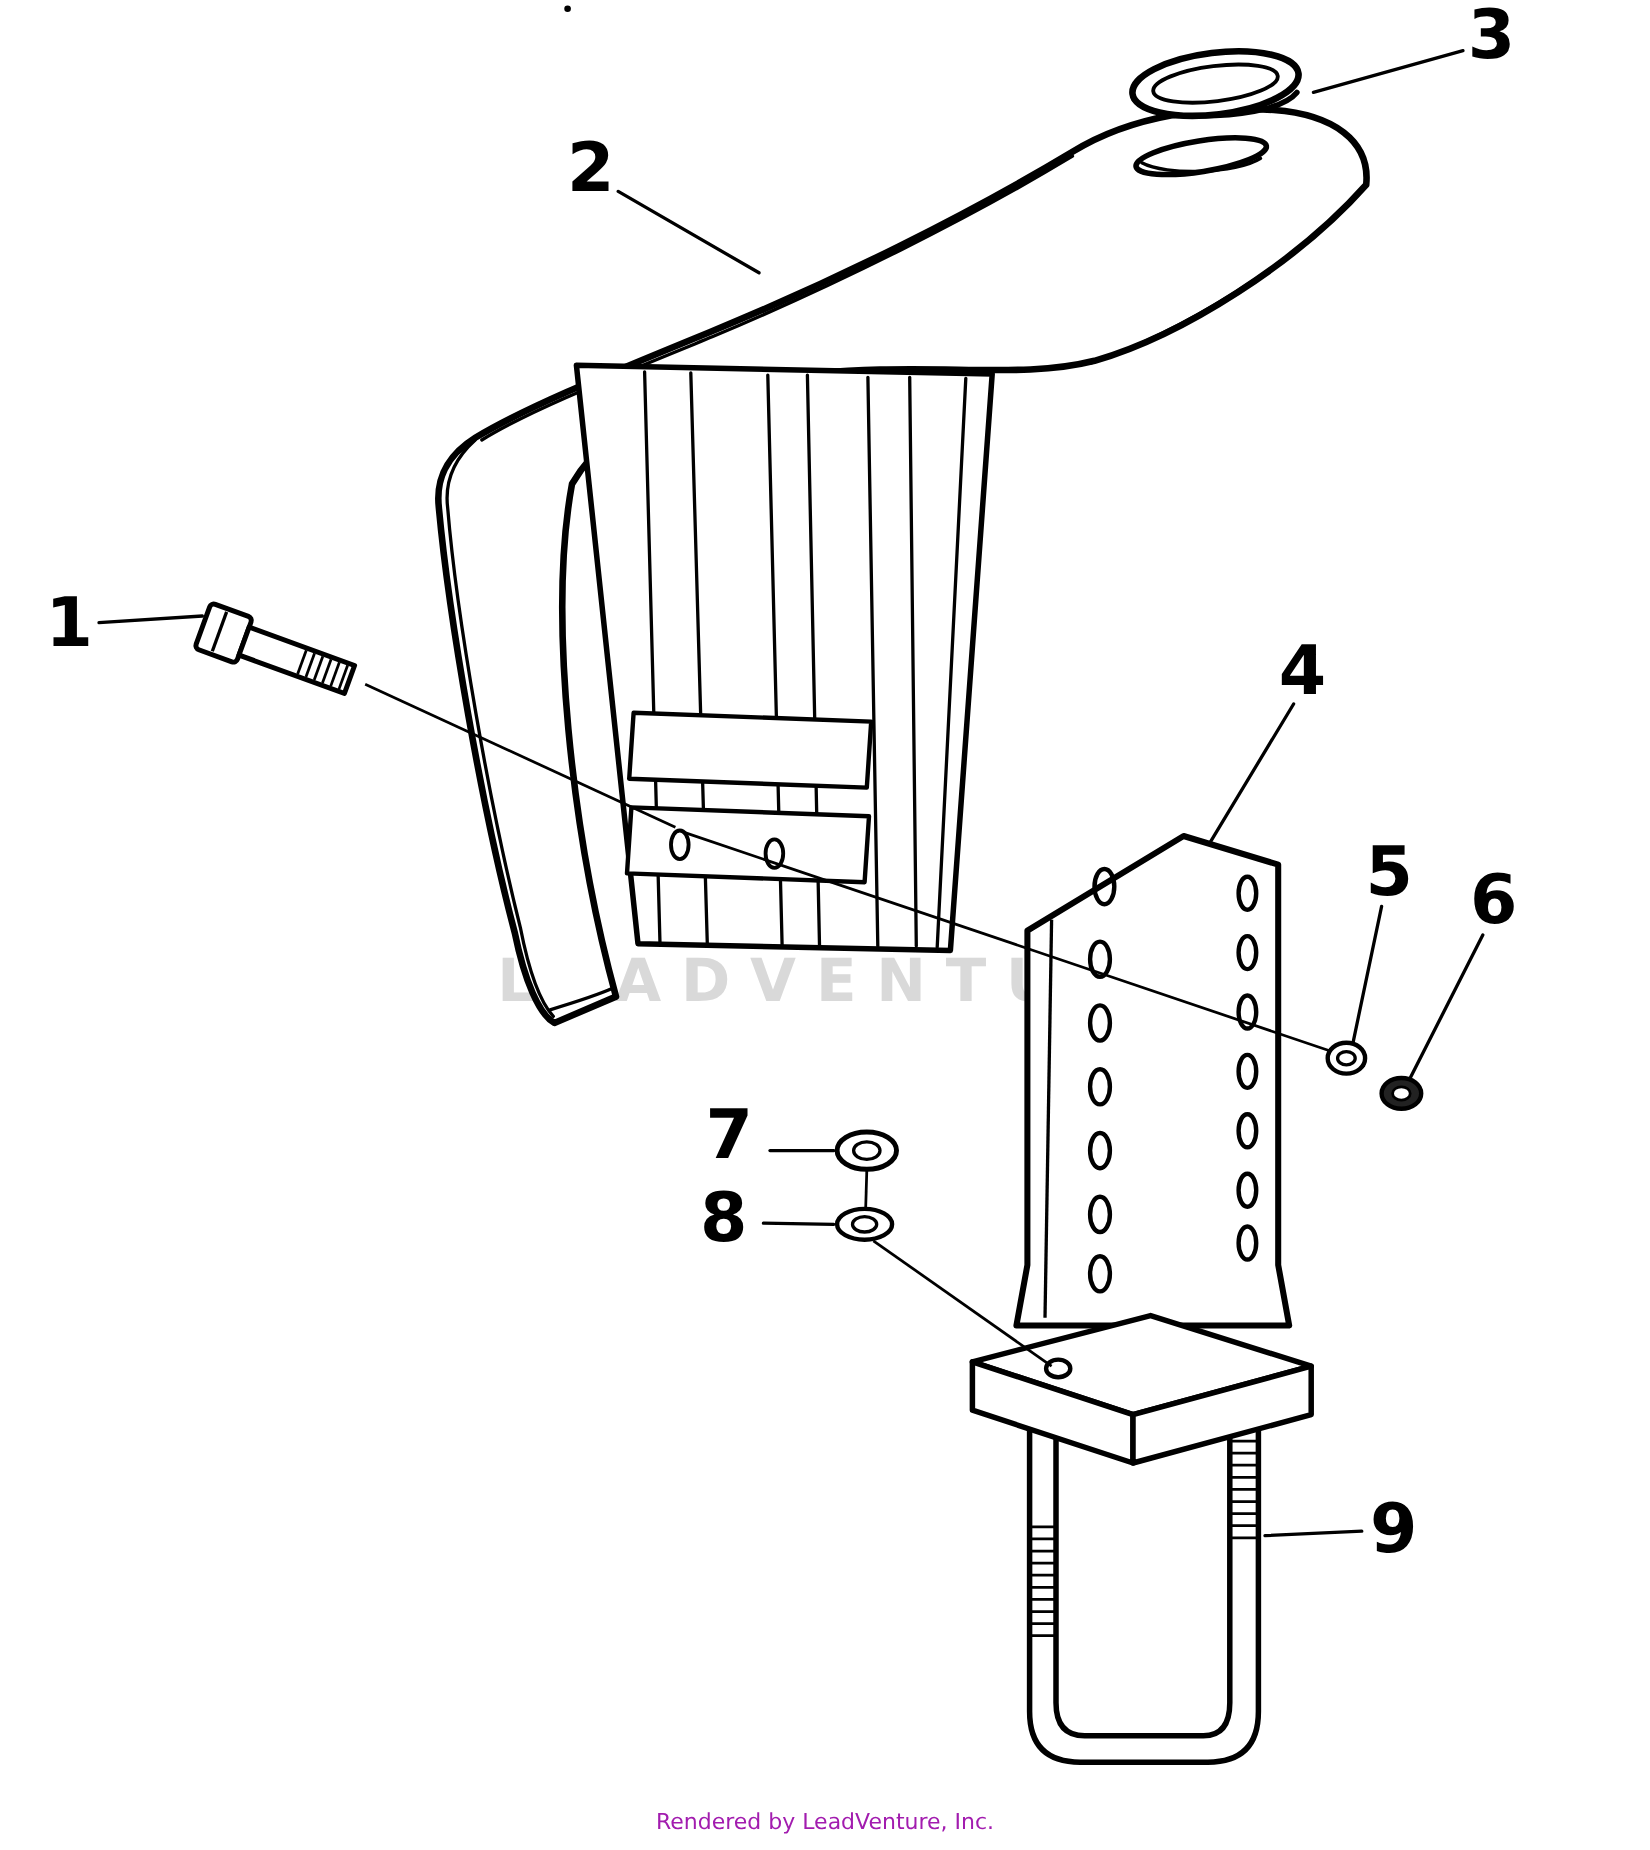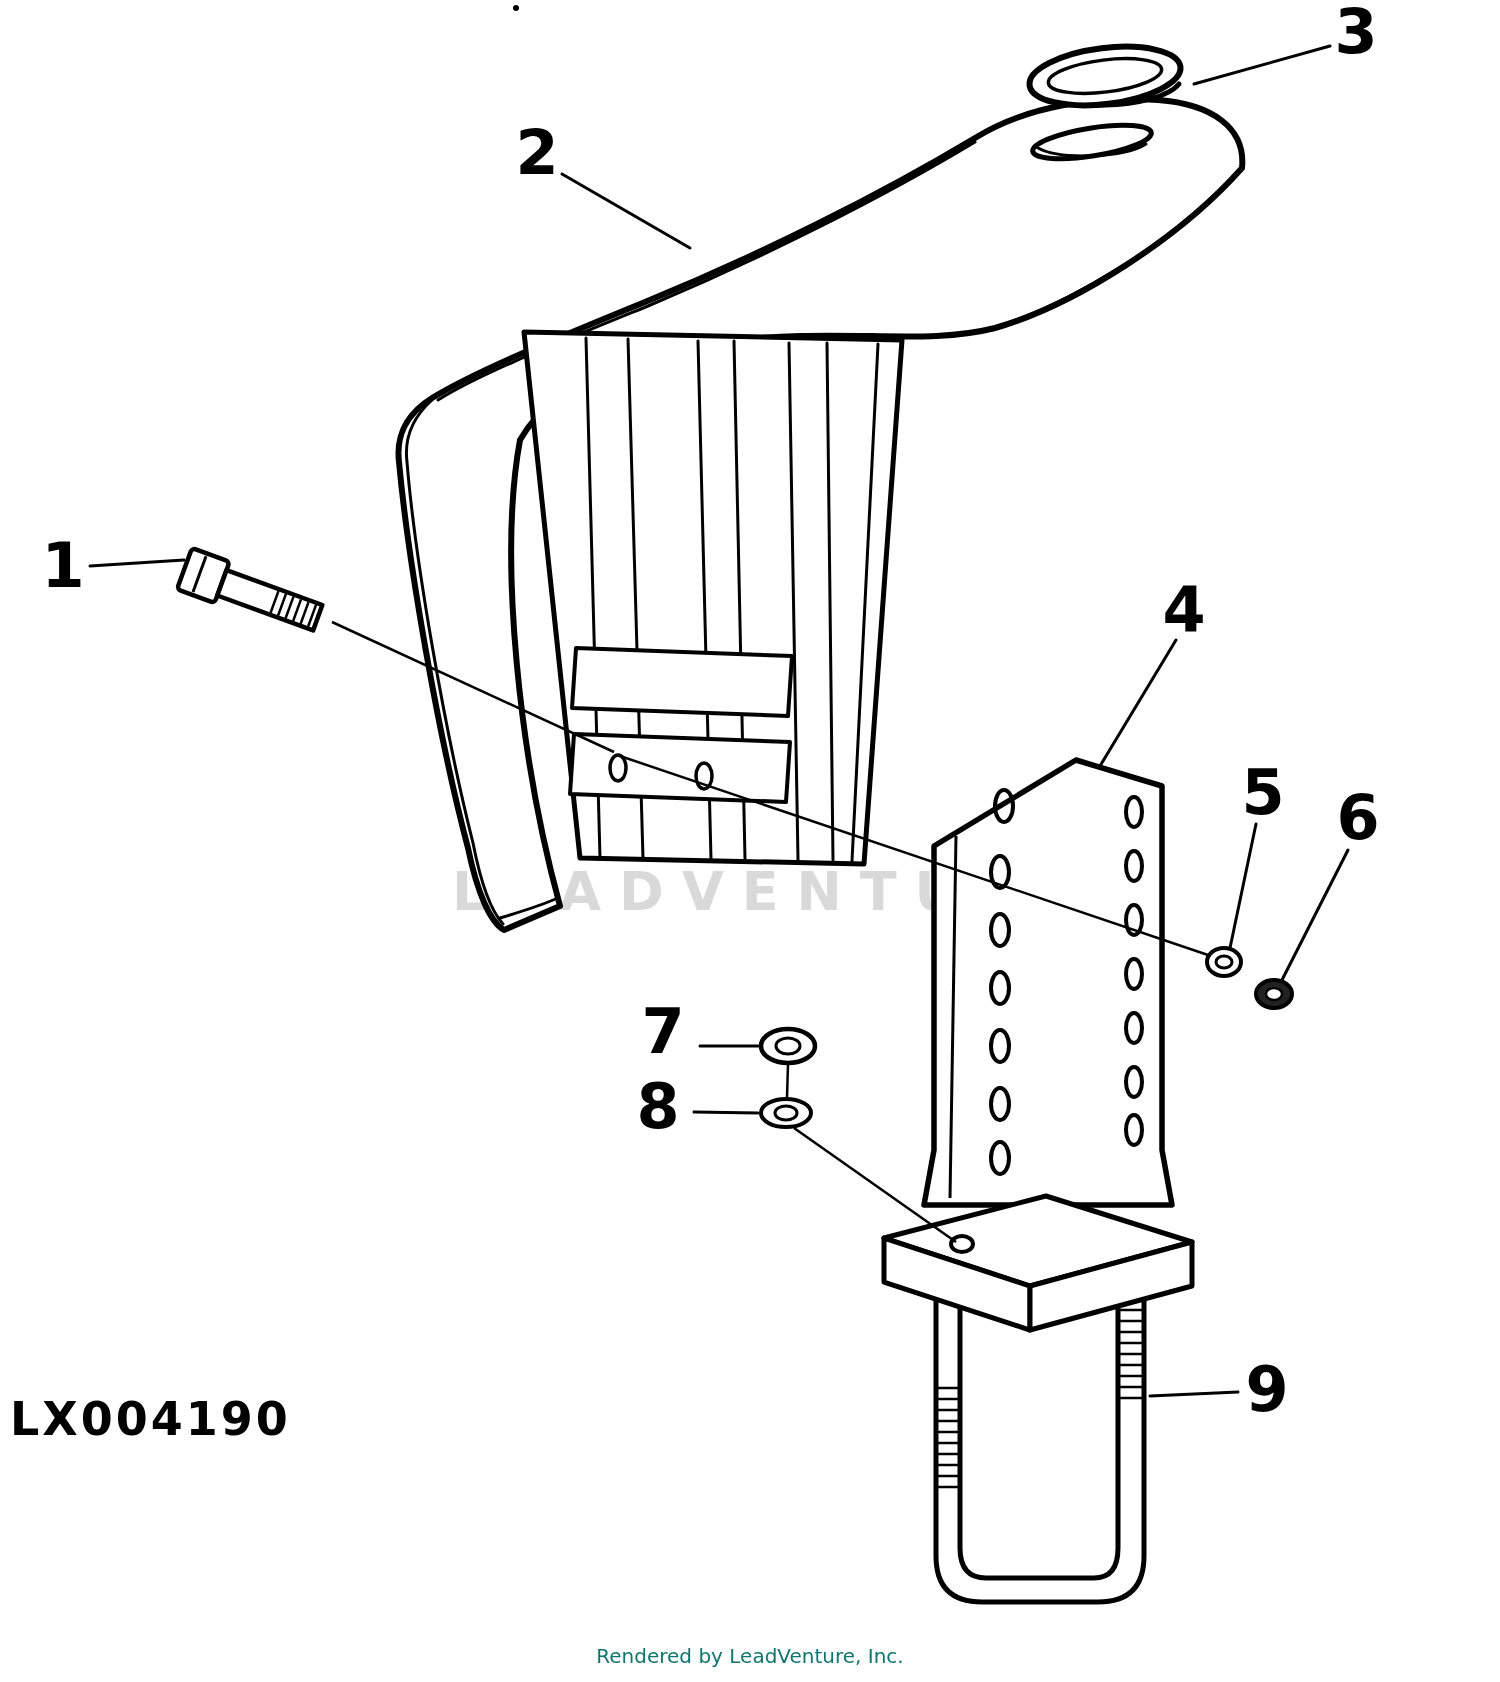--- a/index.html
+++ b/index.html
@@ -22,21 +22,21 @@
     font-size:62px;font-weight:700;color:#000;
     font-family:"DejaVu Sans",sans-serif;line-height:1;
   }
   .part-code{
     position:absolute;left:10px;top:1392px;
     font-size:46px;font-weight:800;letter-spacing:3px;color:#000;
     font-family:"DejaVu Sans",sans-serif;
   }
   .footer-credit{
     position:absolute;left:50%;top:1644px;transform:translateX(-50%);
-    font-size:20px;color:#0f766e;
+    font-size:20px;color:#a21caf;
     font-family:"DejaVu Sans",sans-serif;
   }
 </style>
 </head>
 <body>
 
 <div class="page" style="background: rgb(255, 255, 255);">
 
   <div class="watermark" style="color: rgb(217, 217, 217);">LEADVENTURE</div>
 
@@ -210,16 +210,15 @@
   <div class="callout" style="left:63px;top:566px;">1</div>
   <div class="callout" style="left:537px;top:153px;">2</div>
   <div class="callout" style="left:1356px;top:32px;">3</div>
   <div class="callout" style="left:1184px;top:610px;">4</div>
   <div class="callout" style="left:1263px;top:793px;">5</div>
   <div class="callout" style="left:1358px;top:818px;">6</div>
   <div class="callout" style="left:663px;top:1032px;">7</div>
   <div class="callout" style="left:658px;top:1107px;">8</div>
   <div class="callout" style="left:1267px;top:1390px;">9</div>
 
-  <div class="part-code">LX004190</div>
   <div class="footer-credit">Rendered by LeadVenture, Inc.</div>
 
 </div>
 
 </body></html>

